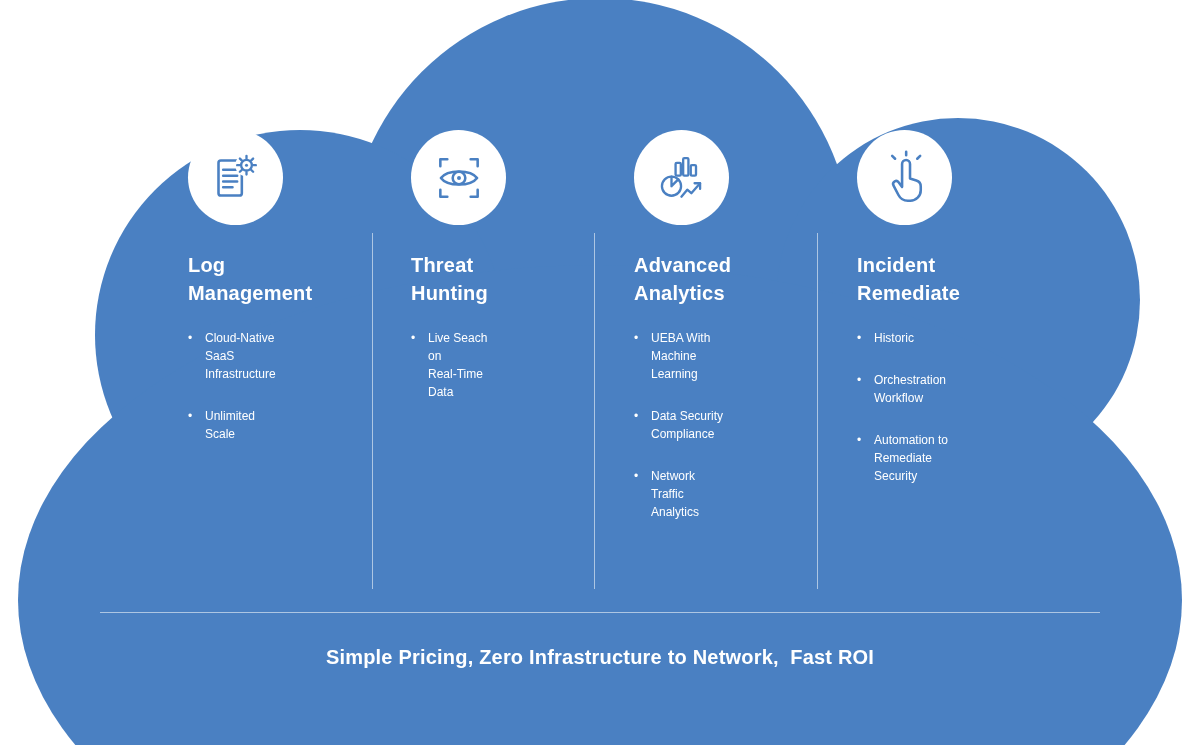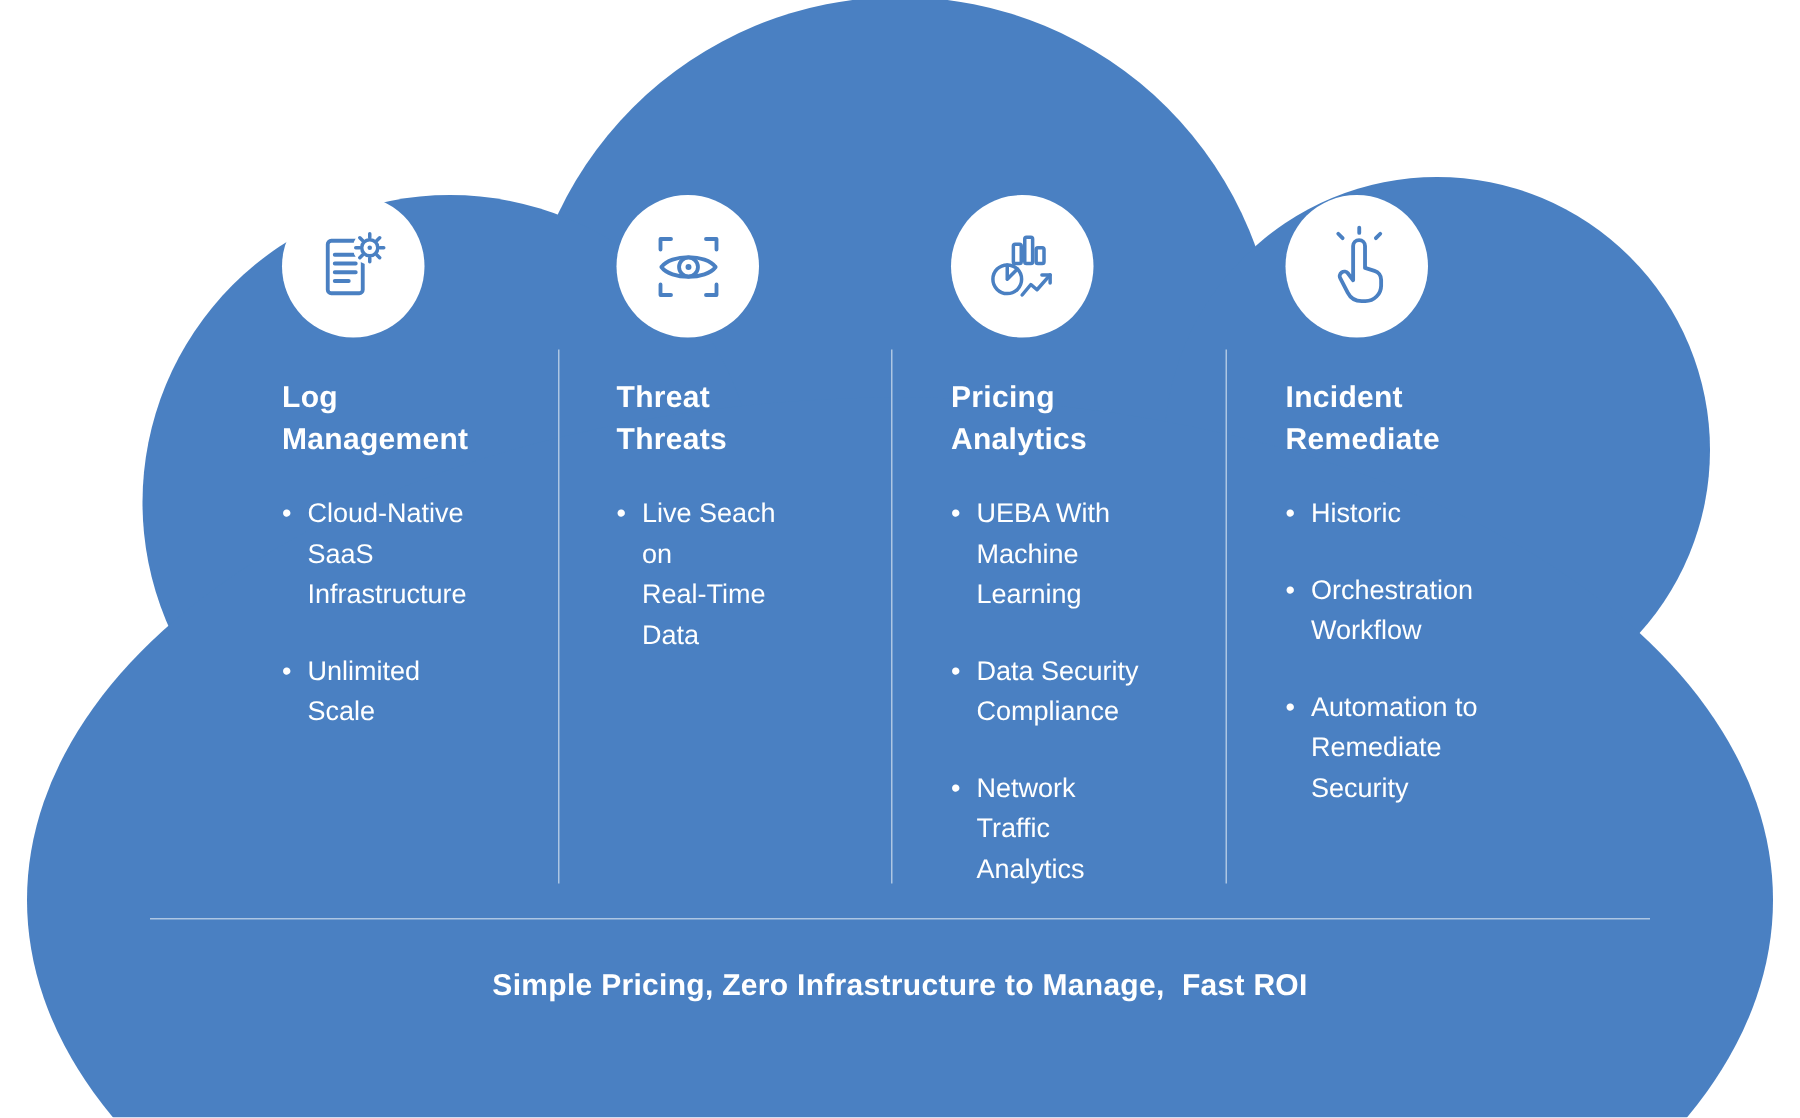--- a/index.html
+++ b/index.html
@@ -45,21 +45,21 @@
     line-height: 1.4;
     letter-spacing: 0.2px;
     white-space: pre-line;
   }
 
   .items { list-style: none; margin: 0; padding: 0; }
   .items li {
     position: relative;
     padding-left: 17px;
     margin-bottom: 24px;
-    font-size: 18px;
+    font-size: 12px;
     line-height: 1.5;
     white-space: pre-line;
   }
   .items li::before { content: "\2022"; position: absolute; left: 0; top: 0; }
 
   .vdivider {
     position: absolute;
     top: 233px;
     height: 356px;
     width: 1px;
@@ -141,21 +141,21 @@
         <svg viewBox="0 0 48 48" width="56" height="56" aria-hidden="true">
           <g fill="none" stroke="currentColor" stroke-width="2.2" stroke-linecap="round" stroke-linejoin="round">
             <path d="M8 14V8h6M34 8h6v6M40 34v6h-6M14 40H8v-6"></path>
             <path d="M8.5 24C14 16.5 34 16.5 39.5 24C34 31.5 14 31.5 8.5 24Z"></path>
             <circle cx="24" cy="24" r="5.4"></circle>
             <circle cx="24" cy="24" r="1.7" fill="currentColor" stroke="none"></circle>
           </g>
         </svg>
       </div>
       <h3 class="col-title">Threat
-Threats</h3>
+Hunting</h3>
       <ul class="items">
         <li>Live Seach
 on
 Real-Time
 Data</li>
 
       </ul>
     </div>
 
     <div class="column">
@@ -165,21 +165,21 @@
             <rect x="18.5" y="11" width="4.5" height="11" rx="1"></rect>
             <rect x="25" y="7" width="4.5" height="15" rx="1"></rect>
             <rect x="31.5" y="13" width="4.5" height="9" rx="1"></rect>
             <circle cx="15" cy="31" r="8.2"></circle>
             <path d="M15 31V22.8M15 31l5.8-5.8"></path>
             <path d="M23.5 40l5-6 3.5 3 7.5-8.5"></path>
             <path d="M34.8 28.5H39.5V33.2"></path>
           </g>
         </svg>
       </div>
-      <h3 class="col-title">Pricing
+      <h3 class="col-title">Advanced
 Analytics</h3>
       <ul class="items">
         <li>UEBA With
 Machine
 Learning</li>
         <li>Data Security
 Compliance</li>
         <li>Network
 Traffic
 Analytics</li>
@@ -207,15 +207,15 @@
       </ul>
     </div>
 
   </div>
 
   <div class="vdivider d1"></div>
   <div class="vdivider d2"></div>
   <div class="vdivider d3"></div>
   <div class="hdivider"></div>
 
-  <div class="footer">Simple Pricing, Zero Infrastructure to Manage,  Fast ROI</div>
+  <div class="footer">Simple Pricing, Zero Infrastructure to Network,  Fast ROI</div>
 
 </div>
 
 </body></html>

